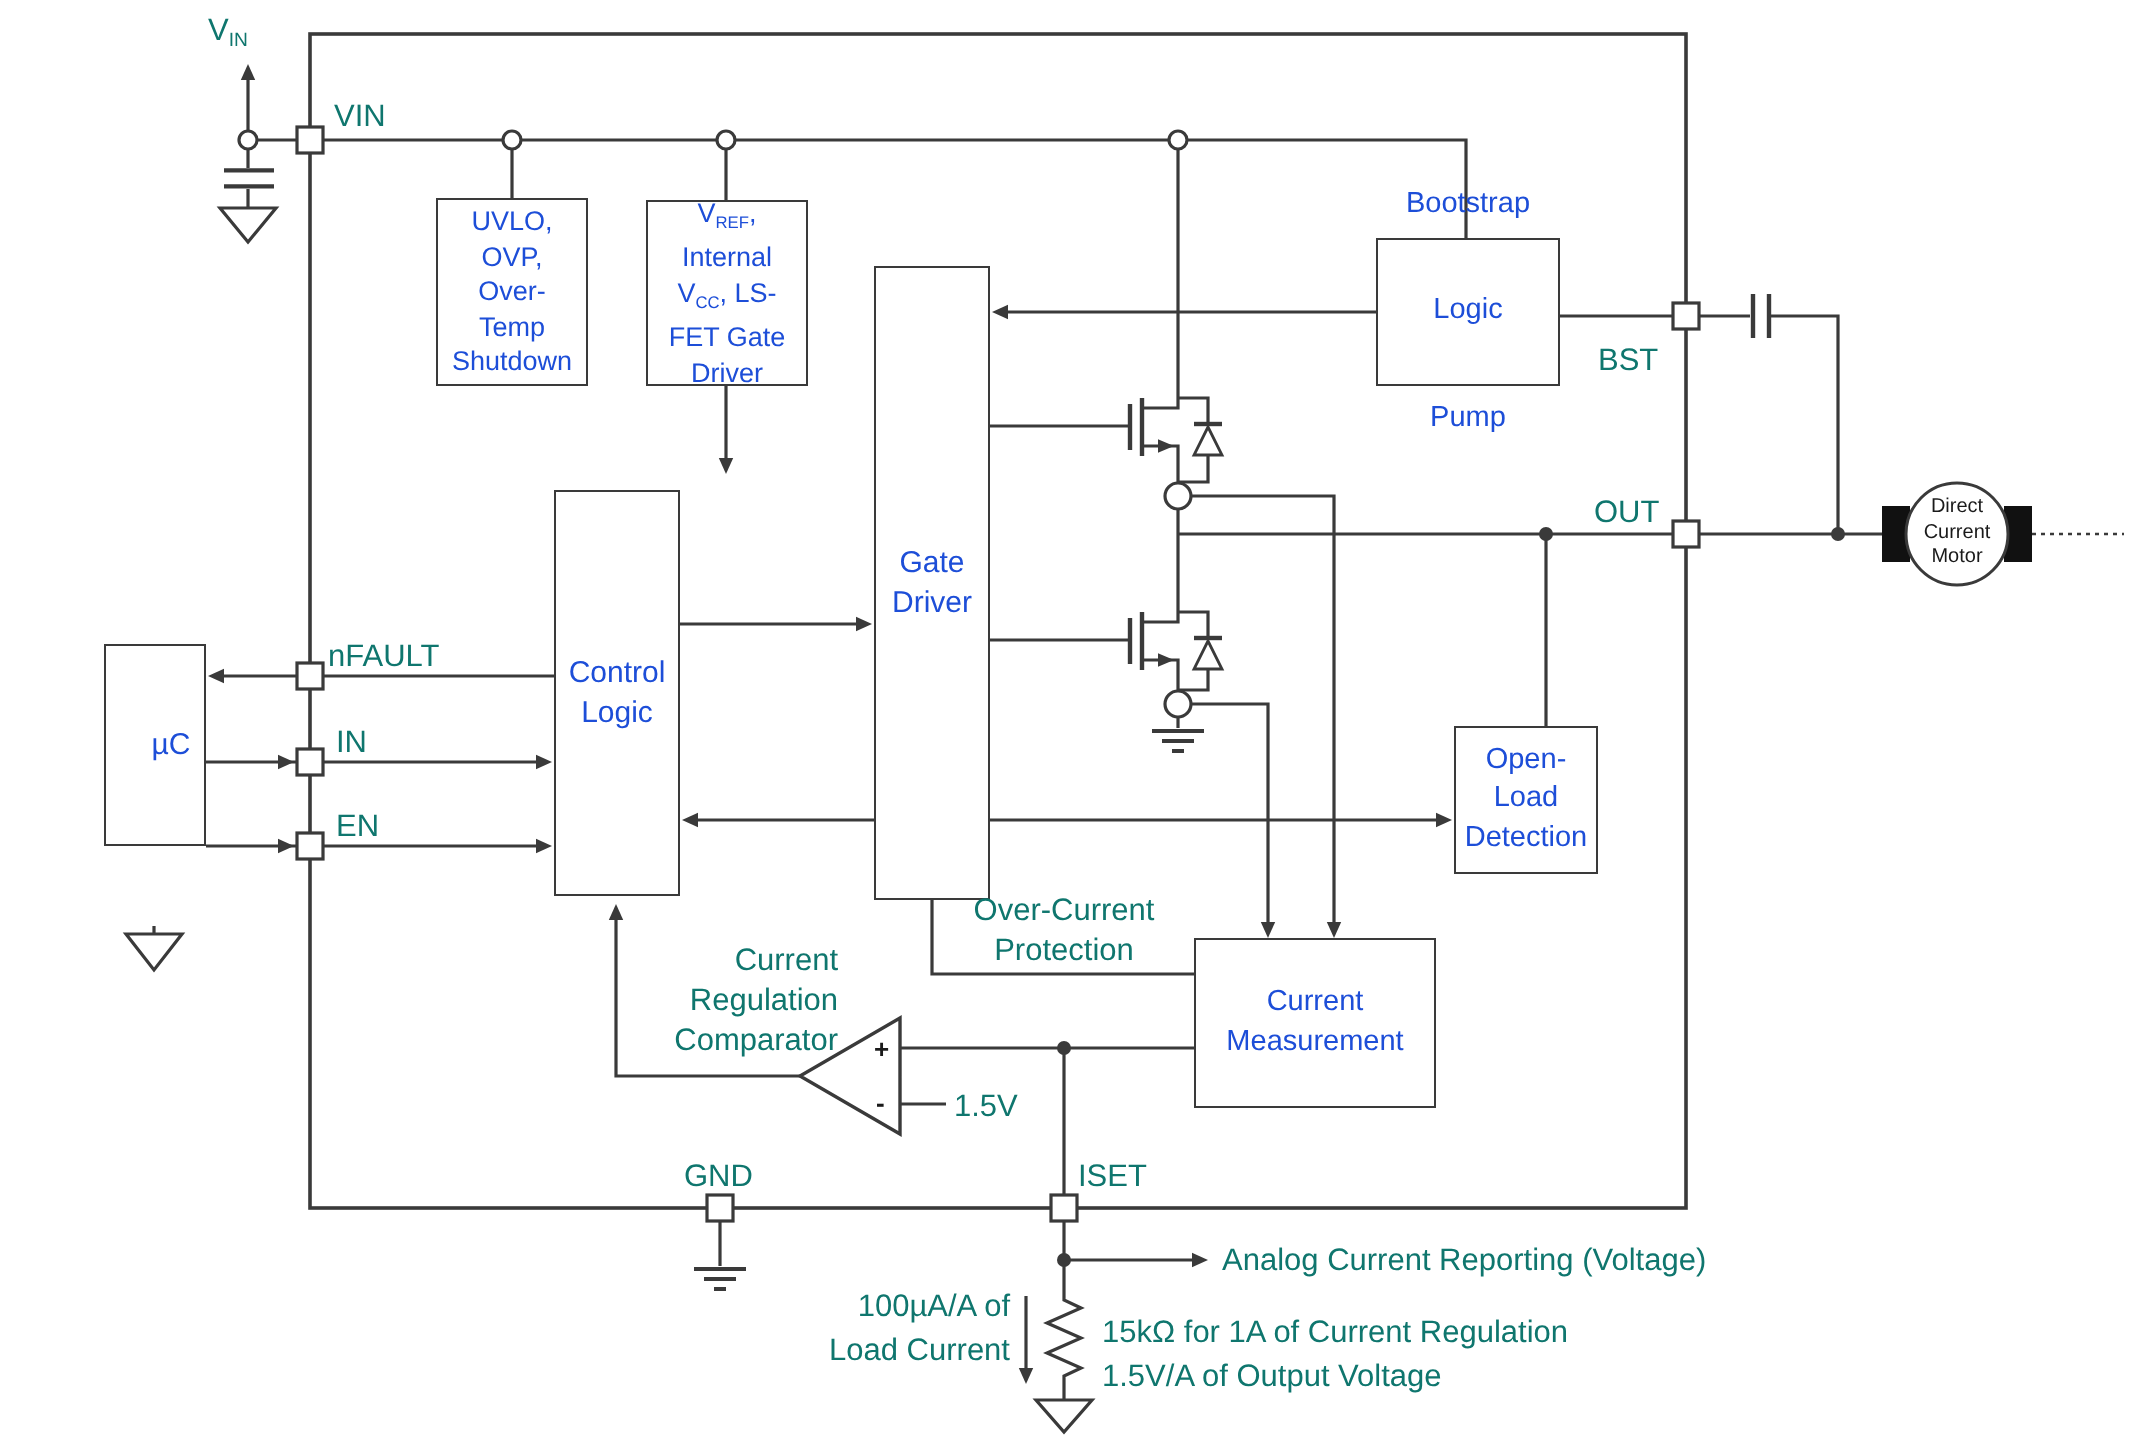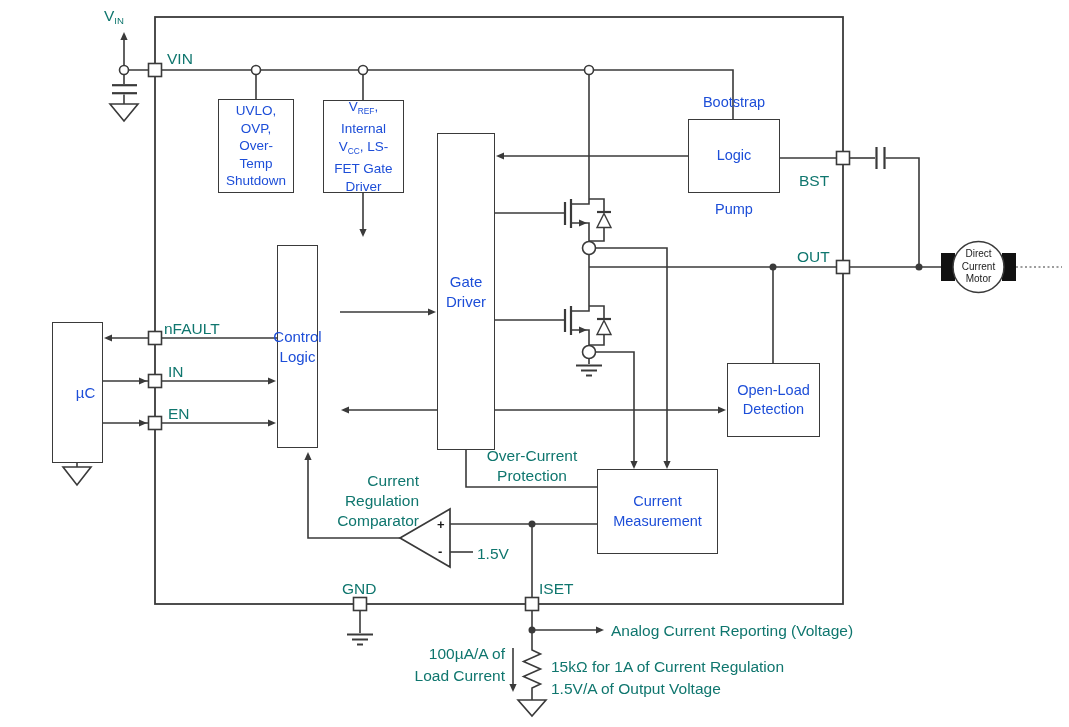--- a/index.html
+++ b/index.html
@@ -239,36 +239,36 @@
     <div>Bootstrap</div>
     <div>Logic</div>
     <div>Pump</div>
   </div>
 
   <div class="box" style="left:437px;top:133px;width:58px;height:317px;font-size:15px;line-height:20px;">
     <div>Gate</div>
     <div>Driver</div>
   </div>
 
-  <div class="box" style="left:277px;top:245px;width:41px;height:203px;font-size:15px;line-height:20px;">
+  <div class="box" style="left:277px;top:245px;width:63px;height:203px;font-size:15px;line-height:20px;">
     <div>Control</div>
     <div>Logic</div>
   </div>
 
-  <div class="box t15" style="left:727px;top:363px;width:93px;height:74px;">
+  <div class="box t15" style="left:727px;top:363px;width:72px;height:74px;">
     <div>Open-Load</div>
     <div>Detection</div>
   </div>
 
   <div class="box t15" style="left:597px;top:469px;width:121px;height:85px;">
     <div>Current</div>
     <div>Measurement</div>
   </div>
 
-  <div class="box" style="left:52px;top:322px;width:51px;height:141px;font-size:15px;padding-left:16px;">
+  <div class="box" style="left:52px;top:322px;width:51px;height:101px;font-size:15px;padding-left:16px;">
     <div>µC</div>
   </div>
 
   <div class="lbl" style="left:104px;top:7px;font-size:15.5px;"><span>V</span><span class="sb">IN</span></div>
 
   <div class="lbl pin-lbl" style="left:167px;top:50px;">VIN</div>
   <div class="lbl pin-lbl" style="left:164px;top:320px;">nFAULT</div>
   <div class="lbl pin-lbl" style="left:168px;top:363px;">IN</div>
   <div class="lbl pin-lbl" style="left:168px;top:405px;">EN</div>
   <div class="lbl pin-lbl" style="left:799px;top:140px;margin-top:32px;">BST</div>

